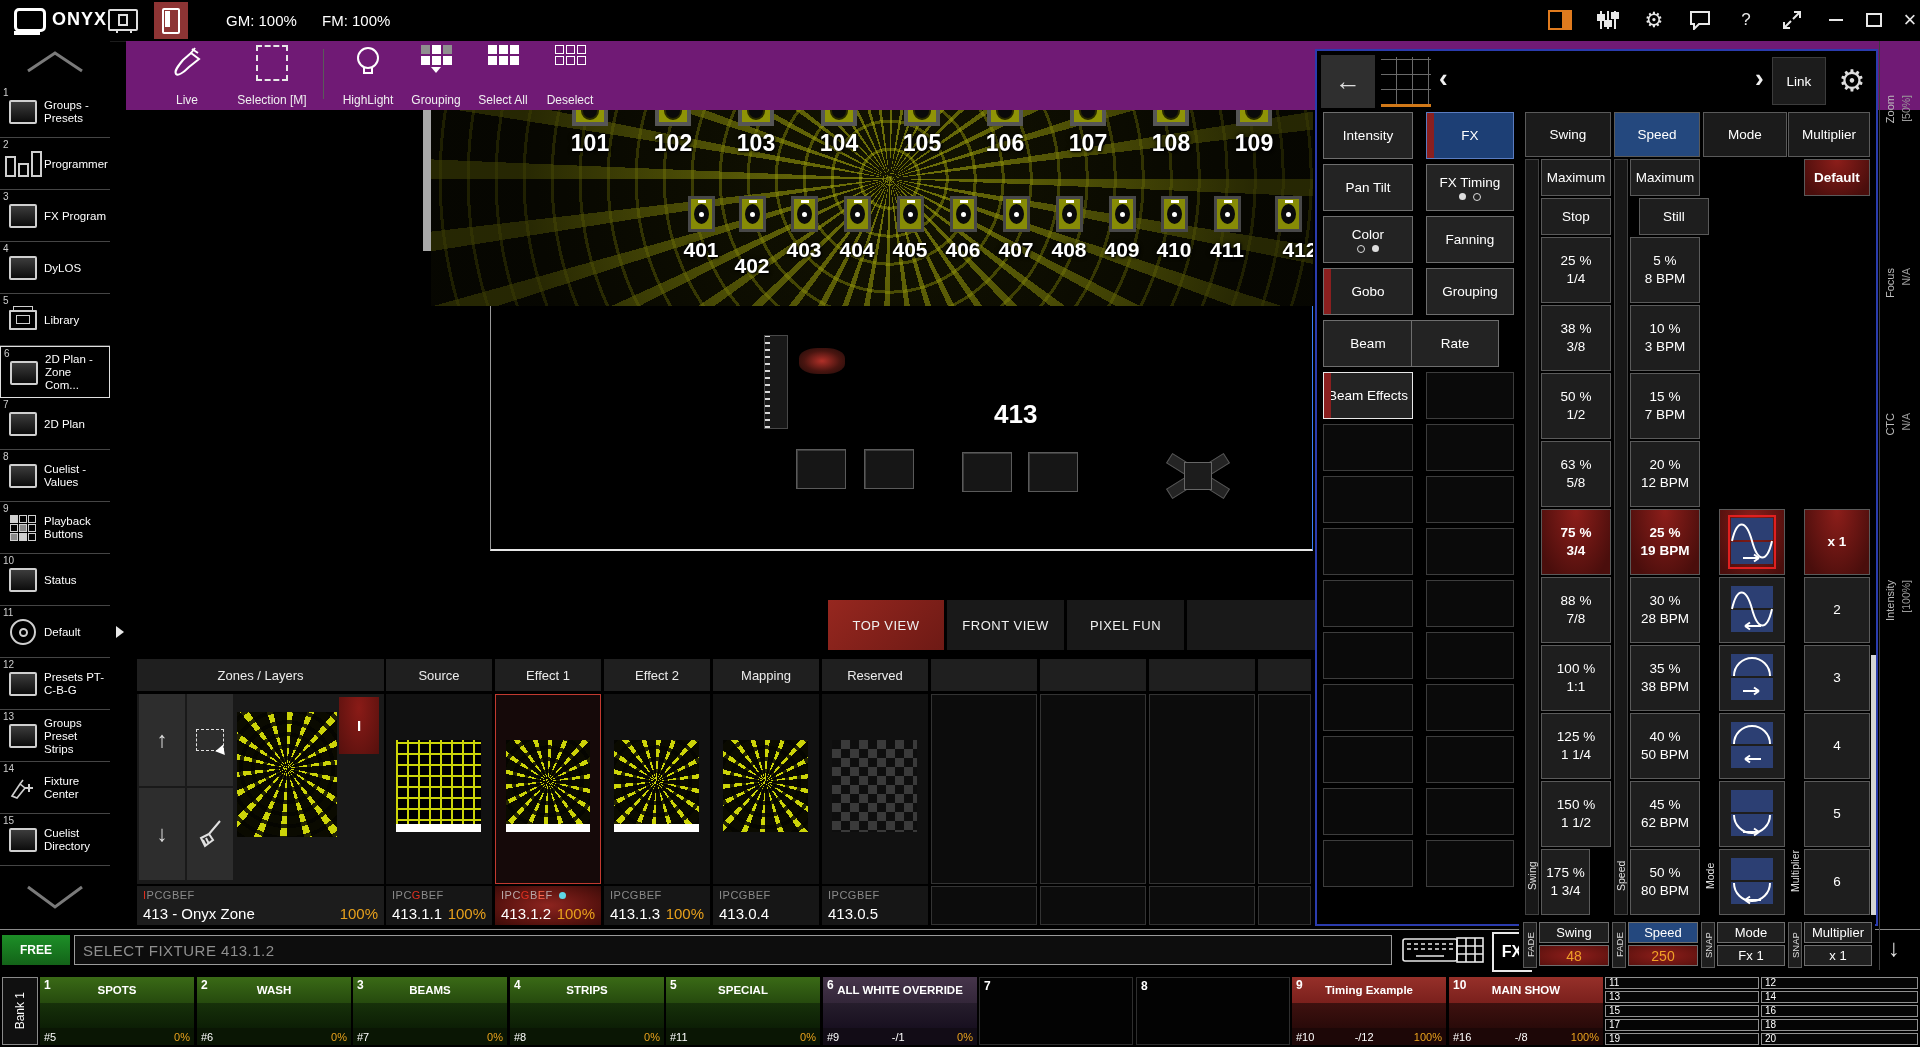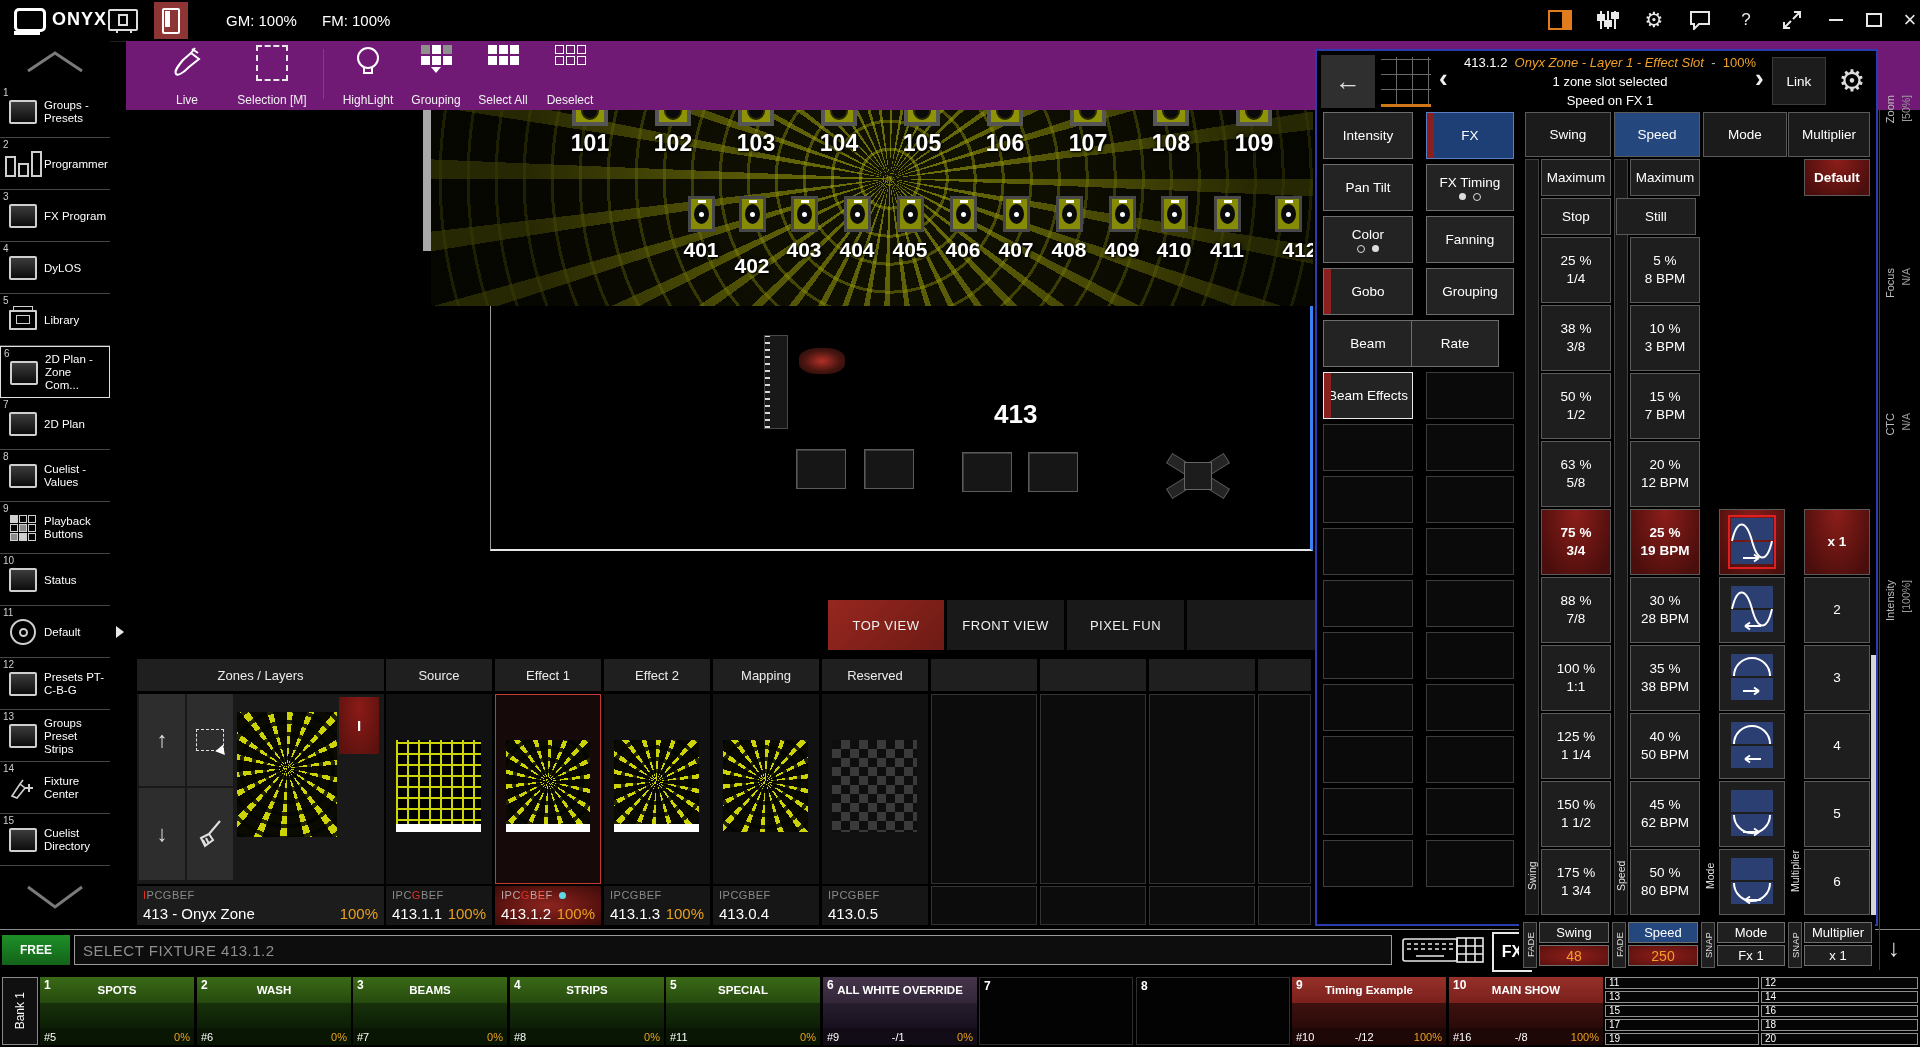--- a/index.html
+++ b/index.html
@@ -50,21 +50,21 @@
   .grayframe{left:423px;top:110px;width:8px;height:141px;background:#a8a8a8}
   .f1{position:absolute;width:36px;height:30px;background:#8f9406;border:4px solid #565656;box-sizing:border-box;display:flex;align-items:center;justify-content:center}
   .f1 .c{width:14px;height:14px;border-radius:50%;background:#0a0a0a;border:2px solid #2a2a00}
   .fnum1{position:absolute;font-size:23px;font-weight:bold;color:#fff;text-shadow:0 0 4px #000,1px 1px 2px #000;transform:translateX(-50%)}
   .f2{position:absolute;width:27px;height:36px;background:#868b06;border:3px solid #484848;box-sizing:border-box;display:flex;align-items:center;justify-content:center}
   .f2 .e{width:15px;height:20px;border-radius:50%;background:#0a0a0a;display:flex;align-items:center;justify-content:center}
   .f2 .d{width:5px;height:5px;border-radius:50%;background:#fff}
   .f2 .t{position:absolute;top:1px;left:50%;transform:translateX(-50%);width:8px;height:3px;background:#fff}
   .fnum2{position:absolute;font-size:21px;font-weight:bold;color:#fff;text-shadow:0 0 4px #000,1px 1px 2px #000;transform:translateX(-50%)}
   
-  .mid{left:490px;top:306px;width:823px;height:245px;border-left:1px solid #9a9a9a;border-bottom:2px solid #e6e6e6;border-right:3px solid #3b82f6;box-sizing:border-box;background:#000}
+  .mid{left:490px;top:306px;width:823px;height:245px;border-left:1px solid #9a9a9a;border-bottom:2px solid #e6e6e6;border-right:1px solid #3b82f6;box-sizing:border-box;background:#000}
   .speaker{position:absolute;width:48px;height:38px;background:#161616;border:1px solid #5a5a5a;box-shadow:inset 1px 1px 0 #3c3c3c}
   .truss{left:763px;top:335px;width:22px;height:92px;background:#181818;border:1px solid #484848;
     background-image:repeating-linear-gradient(0deg,#d8d8d8 0 2px,transparent 2px 7px);background-size:5px 100%;background-repeat:no-repeat}
   .redfix{left:798px;top:348px;width:46px;height:26px;background:radial-gradient(ellipse,#b03028 0%,#4a1510 55%,#1a0a08 100%);border-radius:40%}
   .zone-num{left:993px;top:399px;font-size:26px;font-weight:bold;text-shadow:0 0 4px #000}
   .mhx{left:1155px;top:440px;width:84px;height:74px}
   .mhx div{position:absolute;background:#242424;border:1px solid #555}
   
   .vtab{position:absolute;top:600px;height:50px;display:flex;align-items:center;justify-content:center;font-size:13px;letter-spacing:.5px;background:#191919;color:#f0f0f0}
   .vtab.active{background:linear-gradient(135deg,#96271f,#6e1a15)}
@@ -783,28 +783,20 @@
 <div class="enc-val vtext" style="top:268px">N/A</div>
 <div class="enc-name vtext" style="top:413px">CTC</div>
 <div class="enc-val vtext" style="top:413px">N/A</div>
 <div class="enc-name vtext" style="top:580px">Intensity</div>
 <div class="enc-val vtext" style="top:580px">[100%]</div>
 
 <div class="abs panel">
   <div class="abs pb-back">←</div>
   <div class="abs pgrid"></div>
   <div class="abs chev" style="left:122px;top:12px">‹</div>
-  <div class="abs ptitle">
-    <div><span>413.1.2</span>&nbsp;
-         <span class="orange" style="font-style:italic">Onyx Zone - Layer 1 - Effect Slot</span>&nbsp;
-         <span style="color:#bbb">-</span>&nbsp;
-         <span class="orange">100%</span></div>
-    <div>1 zone slot selected</div>
-    <div>Speed on FX 1</div>
-  </div>
   <div class="abs chev" style="left:438px;top:12px">›</div>
   <div class="abs flex" style="left:455px;top:6px;width:52px;height:46px;background:#1c1c1c;border:1px solid #3c3c3c;font-size:13.5px">Link</div>
   <div class="abs flex" style="left:512px;top:6px;width:46px;height:46px;font-size:30px;color:#ddd">⚙</div>
 
   <div class="pl-btn" style="left:6px;top:61px">Intensity</div>
   <div class="pl-btn" style="left:6px;top:113px">Pan Tilt</div>
   <div class="pl-btn" style="left:6px;top:165px">
     <span>Color</span>
     <span style="display:flex;gap:7px;margin-top:3px">
         <span style="width:6px;height:6px;border-radius:50%;border:1.5px solid #ddd"></span>
@@ -880,30 +872,30 @@
       <span>1:1</span>
     </div>
   <div class="vcell" style="left:224px;top:662px;width:70px;height:66px">
       <span>125 %</span>
       <span>1 1/4</span>
     </div>
   <div class="vcell" style="left:224px;top:730px;width:70px;height:66px">
       <span>150 %</span>
       <span>1 1/2</span>
     </div>
-  <div class="vcell" style="left:224px;top:798px;width:70px;height:66px">
+  <div class="vcell" style="left:224px;top:798px;width:49px;height:66px">
       <span>175 %</span>
       <span>1 3/4</span>
     </div>
 
   <div class="colhdr blue" style="left:297px;top:61px;width:86px">Speed</div>
   <div class="track" style="left:297px;top:108px;height:756px"></div>
   <div class="sidelab vtext" style="left:297px;top:790px;height:70px">Speed</div>
   <div class="vcell" style="left:313px;top:108px;width:70px;height:37px">Maximum</div>
-  <div class="vcell" style="left:299px;top:147px;width:80px;height:37px">Still</div>
+  <div class="vcell" style="left:322px;top:147px;width:70px;height:37px">Still</div>
   <div class="vcell" style="left:313px;top:186px;width:70px;height:66px">
       <span>5 %</span>
       <span>8 BPM</span>
     </div>
   <div class="vcell" style="left:313px;top:254px;width:70px;height:66px">
       <span>10 %</span>
       <span>3 BPM</span>
     </div>
   <div class="vcell" style="left:313px;top:322px;width:70px;height:66px">
       <span>15 %</span>

